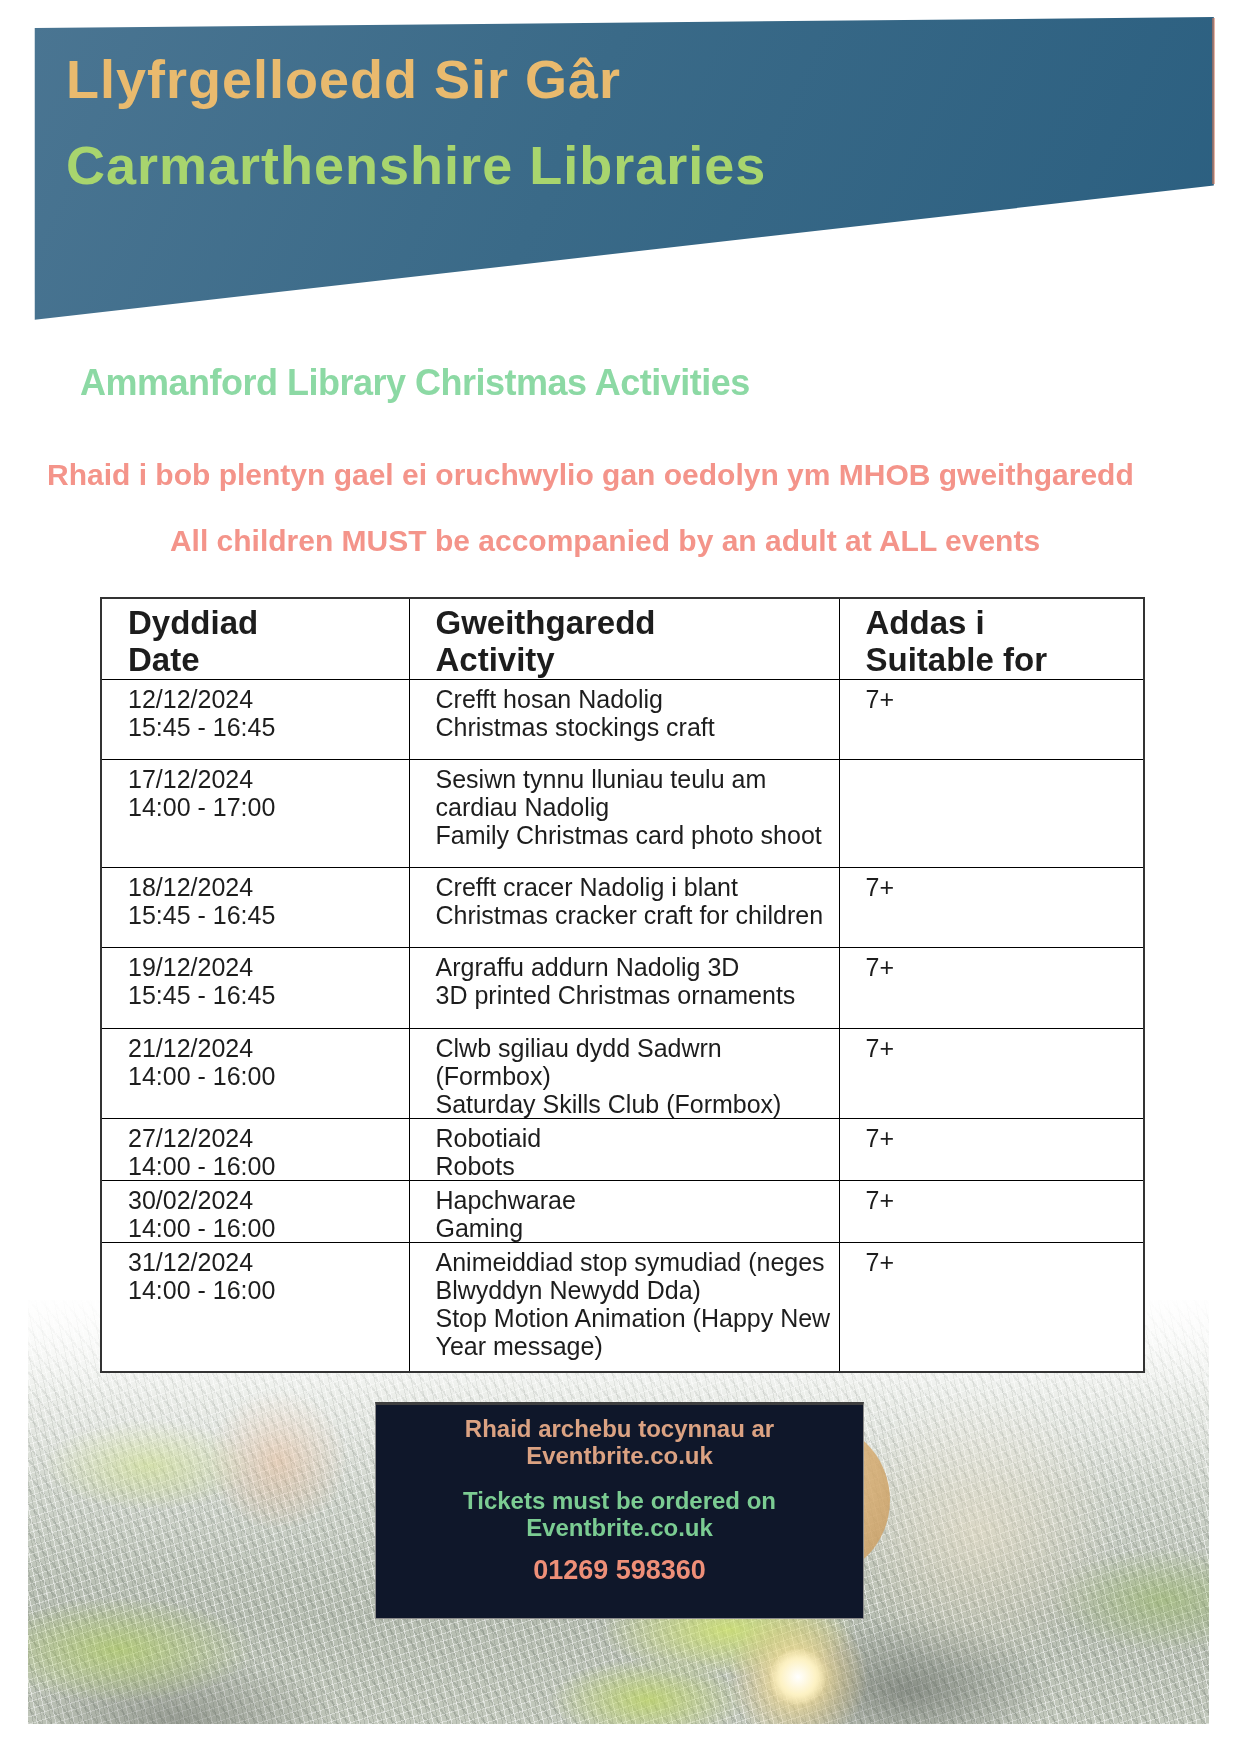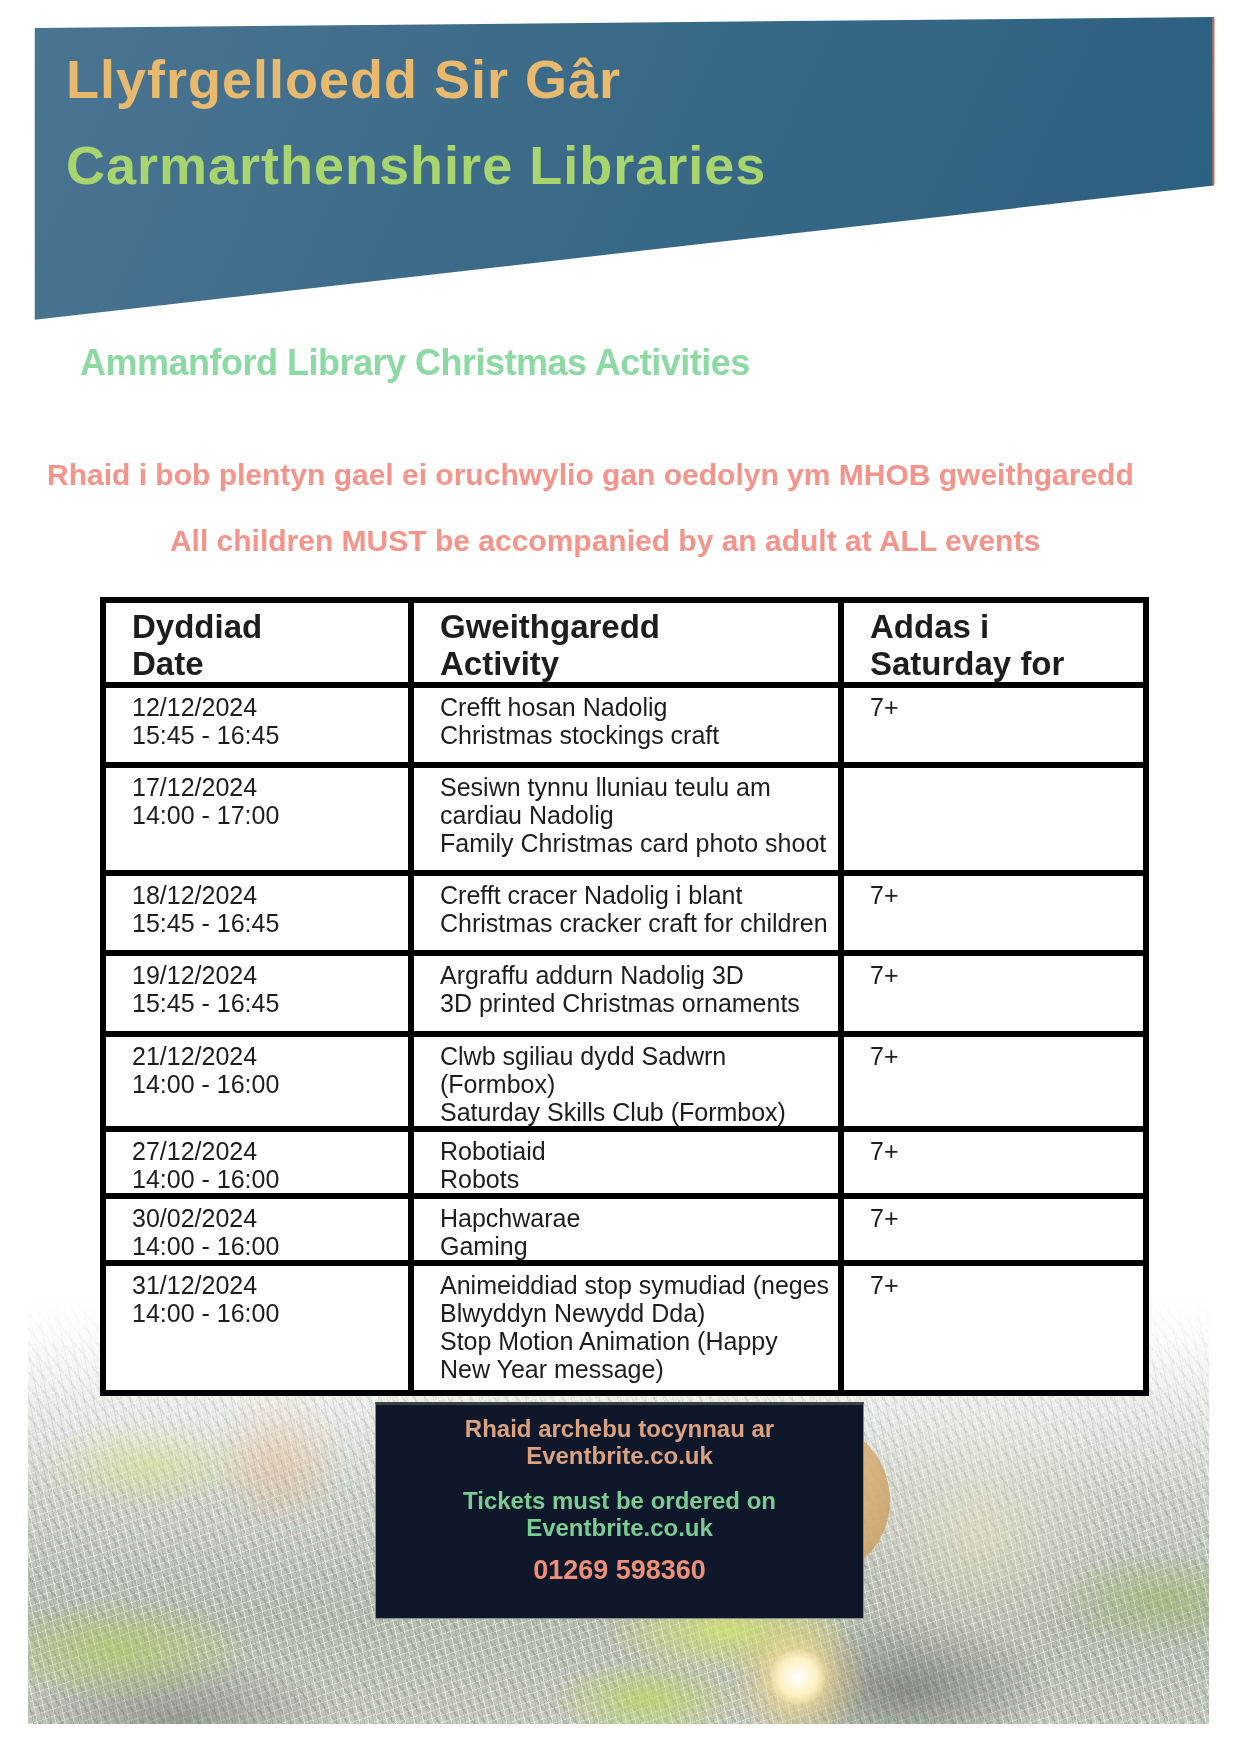--- a/index.html
+++ b/index.html
@@ -24,39 +24,39 @@
   .banner-edge{
     position:absolute;left:1212px;top:18px;width:3px;height:166px;
     background:rgba(214,120,90,0.55);
   }
   
   .head-welsh{
     position:absolute;left:50px;top:320px;font-size:38px;font-weight:bold;
     letter-spacing:-0.5px;color:#f6b190;white-space:nowrap;
   }
   .head-english{
-    position:absolute;left:80px;top:342px;font-size:36px;font-weight:bold;
+    position:absolute;left:80px;top:362px;font-size:36px;font-weight:bold;
     letter-spacing:-0.5px;color:#8cd9a4;white-space:nowrap;
   }
   .notice1{
     position:absolute;left:22px;top:458px;width:1218px;font-size:30px;
     font-weight:bold;color:#f4948a;white-space:nowrap;overflow:hidden;margin-left:25px;
   }
   .notice2{
     position:absolute;left:0;top:492px;width:1210px;text-align:center;
     font-size:30px;font-weight:bold;color:#f4948a;white-space:nowrap;margin-top:32px;
   }
   
   table.events{
     position:absolute;left:100px;top:597px;width:1043px;
     border-collapse:collapse;table-layout:fixed;
     background:#ffffff;
   }
   table.events,table.events td,table.events th{
-    border:6px solid #000000;
+    border:1px solid #000000;
   }
   table.events{border:2px solid #333333;}
   table.events th,table.events td{
     vertical-align:top;text-align:left;color:#1d1d1d;
     padding:5px 8px 0 26px;overflow:hidden;
   }
   table.events th{font-size:33px;line-height:37px;font-weight:bold;}
   table.events td{font-size:25px;line-height:28px;font-weight:500;}
   td.suit{padding-left:22px;}
   
@@ -131,21 +131,21 @@
       <th>
         <div>Dyddiad</div>
         <div>Date</div>
       </th>
       <th>
         <div>Gweithgaredd</div>
         <div>Activity</div>
       </th>
       <th>
         <div>Addas i</div>
-        <div>Saturday for</div>
+        <div>Suitable for</div>
       </th>
     </tr>
     <tr style="height:80px">
       <td>
         <div>12/12/2024</div>
         <div>15:45 - 16:45</div>
       </td>
       <td>
         <div>Crefft hosan Nadolig</div>
         <div>Christmas stockings craft</div>

